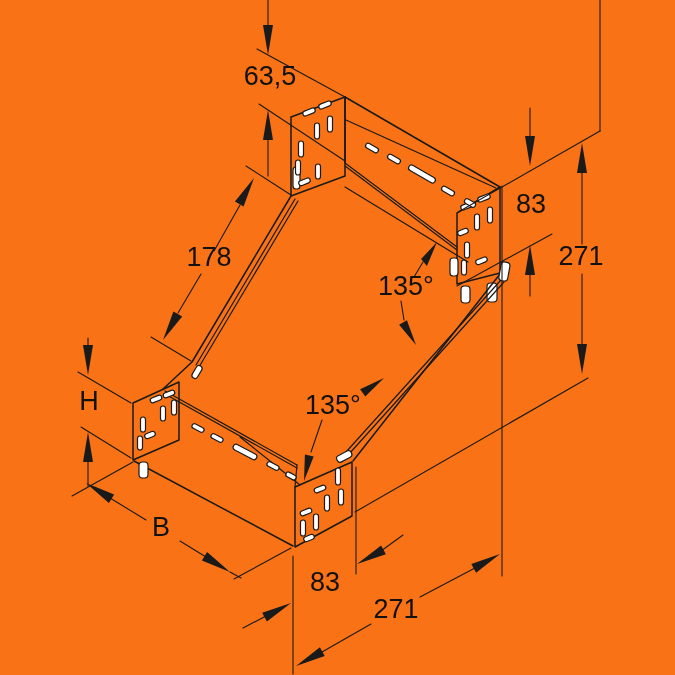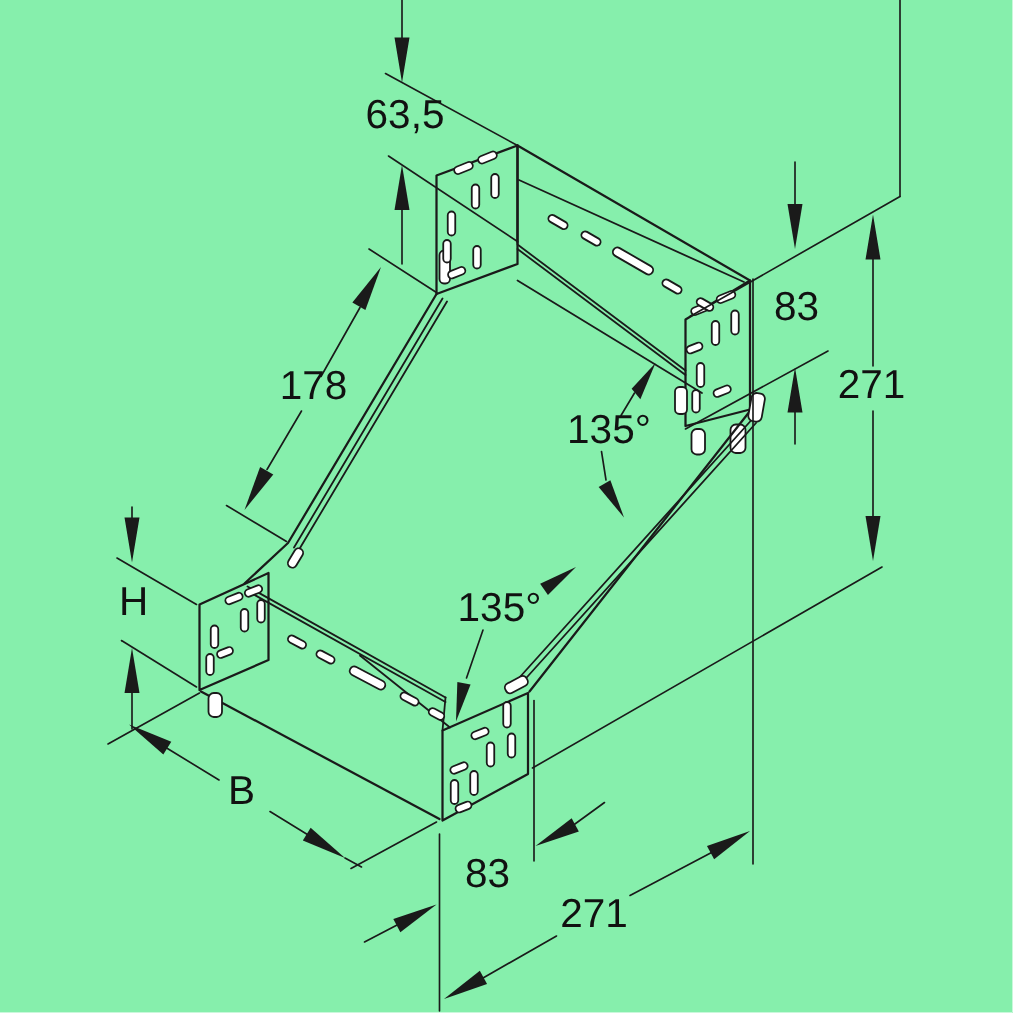--- a/index.html
+++ b/index.html
@@ -7,21 +7,21 @@
     padding: 0;
     background: #ffffff;
     width: 675px;
     height: 675px;
     overflow: hidden;
   }
   .canvas {
     position: relative;
     width: 675px;
     height: 675px;
-    background: #86efac;
+    background: #f97316;
   }
   svg { display: block; }
   .outline {
     fill: none;
     stroke: #1a1a1a;
     stroke-width: 1.5;
     stroke-linejoin: round;
     stroke-linecap: round;
   }
   .thin {

